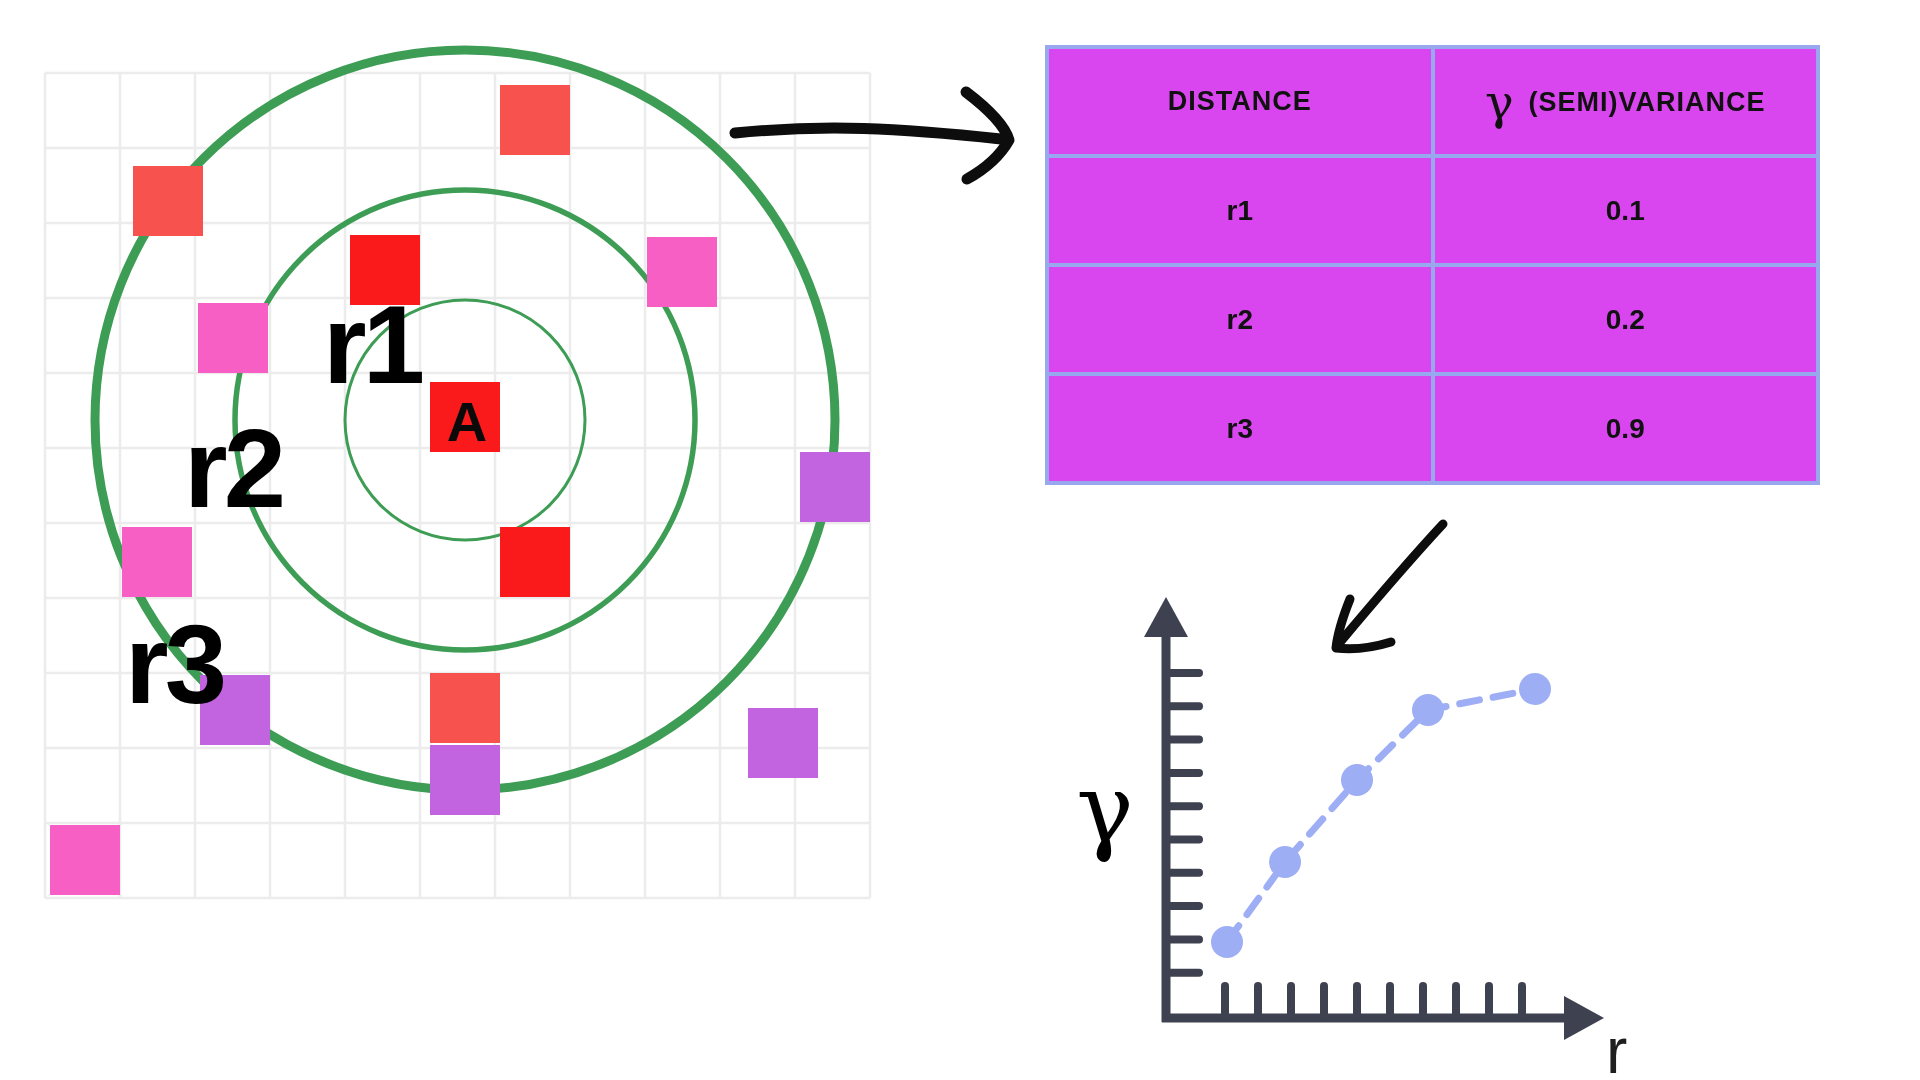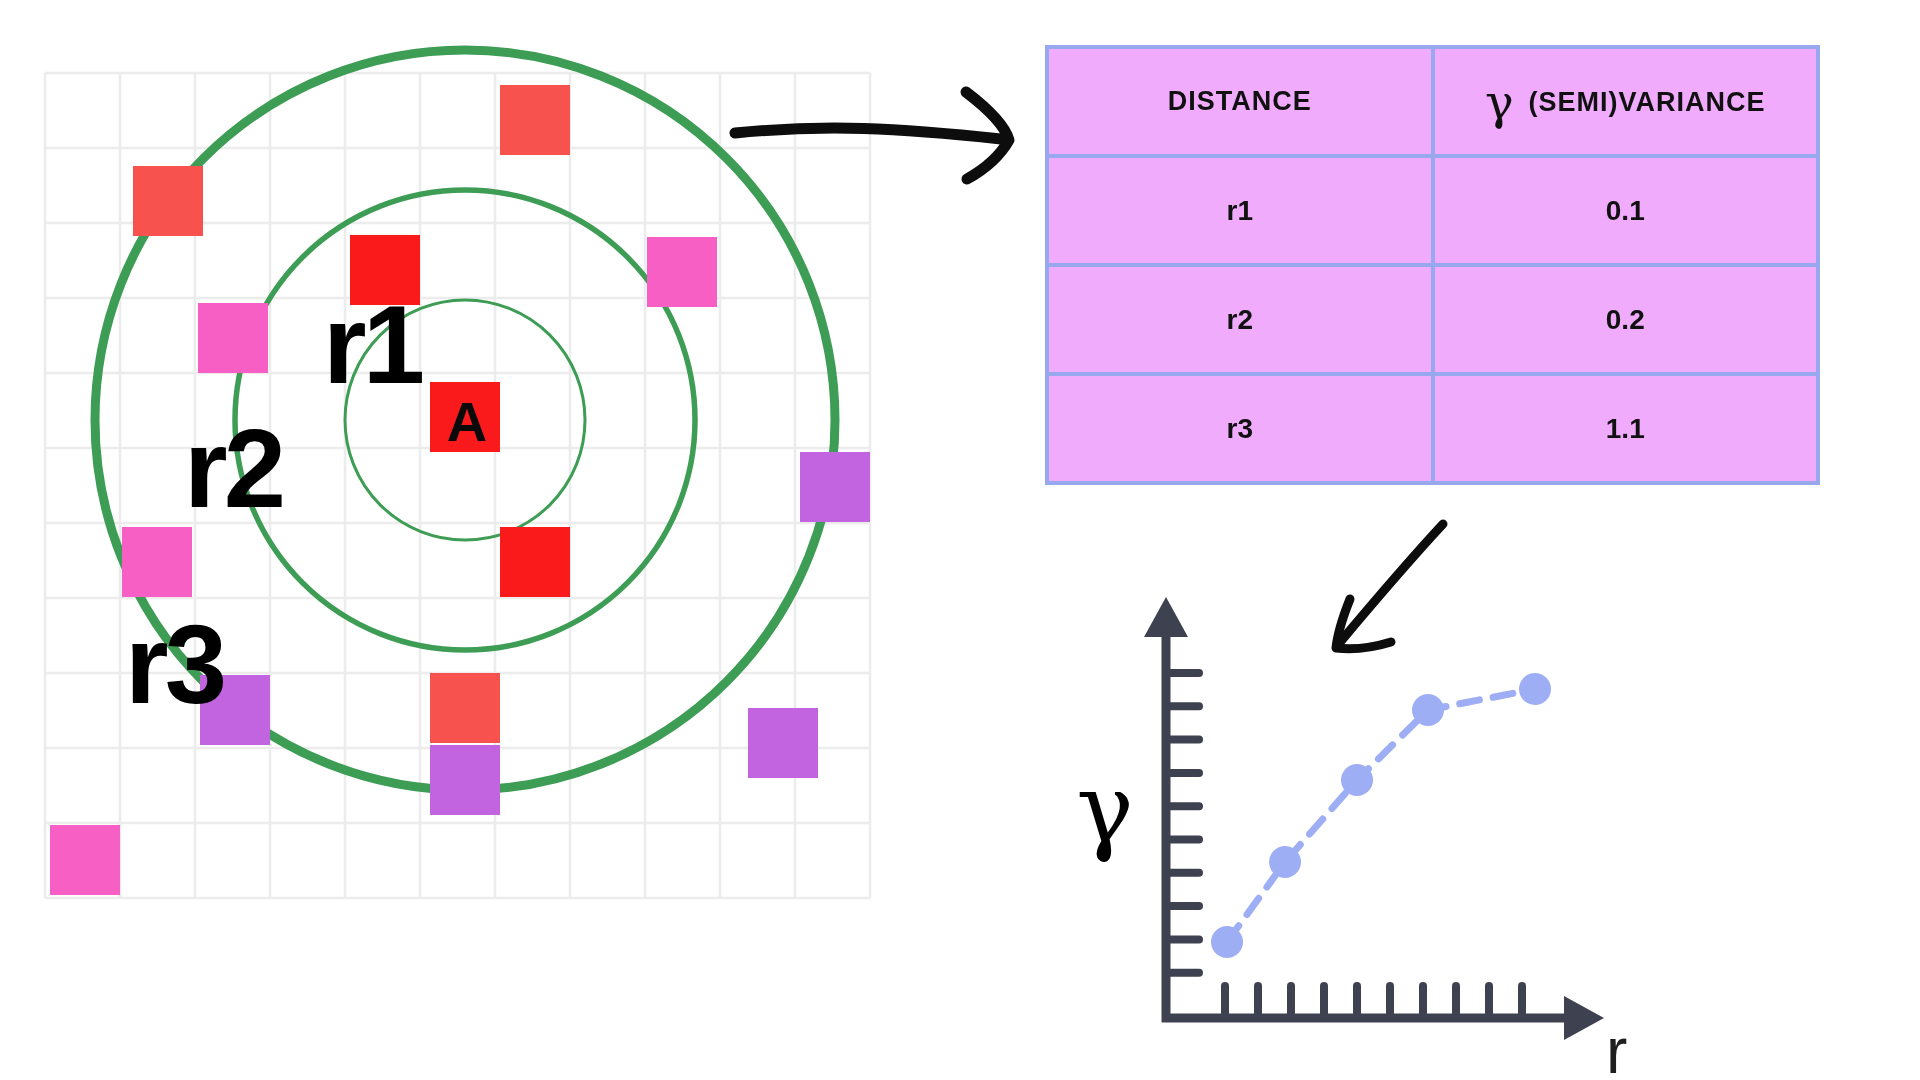--- a/index.html
+++ b/index.html
@@ -16,21 +16,21 @@
   
   .hand{fill:none;stroke:#0d0d0d;stroke-width:11;stroke-linecap:round;stroke-linejoin:round;}
   .hand2{fill:none;stroke:#0d0d0d;stroke-width:9;stroke-linecap:round;stroke-linejoin:round;}
 
   
   .gamma-label{font-family:"DejaVu Serif",serif;font-size:96px;fill:#000;text-anchor:middle;}
   .r-label{font-family:"Liberation Sans",sans-serif;font-size:64px;fill:#1f1f1f;}
 
   
   .vtable{position:absolute;left:1045px;top:45px;width:775px;height:438px;
-          border-collapse:collapse;table-layout:fixed;background:#f0abfc;}
+          border-collapse:collapse;table-layout:fixed;background:#d946ef;}
   .vtable td{border:4px solid #98A8EF;text-align:center;vertical-align:middle;
              font-family:"Liberation Sans",sans-serif;font-weight:700;font-size:28px;color:#111;}
   .vtable tr{height:109px;}
   .vtable .hdr{font-size:27px;letter-spacing:1px;}
   .gsym{font-family:"DejaVu Serif",serif;font-size:48px;font-weight:400;
         display:inline-block;vertical-align:-8px;padding-right:14px;}
 </style>
 </head>
 <body>
 
@@ -143,17 +143,17 @@
       <tr>
         <td>r1</td>
         <td>0.1</td>
       </tr>
       <tr>
         <td>r2</td>
         <td>0.2</td>
       </tr>
       <tr>
         <td>r3</td>
-        <td>1.1</td>
+        <td>0.9</td>
       </tr>
     </tbody>
   </table>
 </div>
 
 </body></html>

